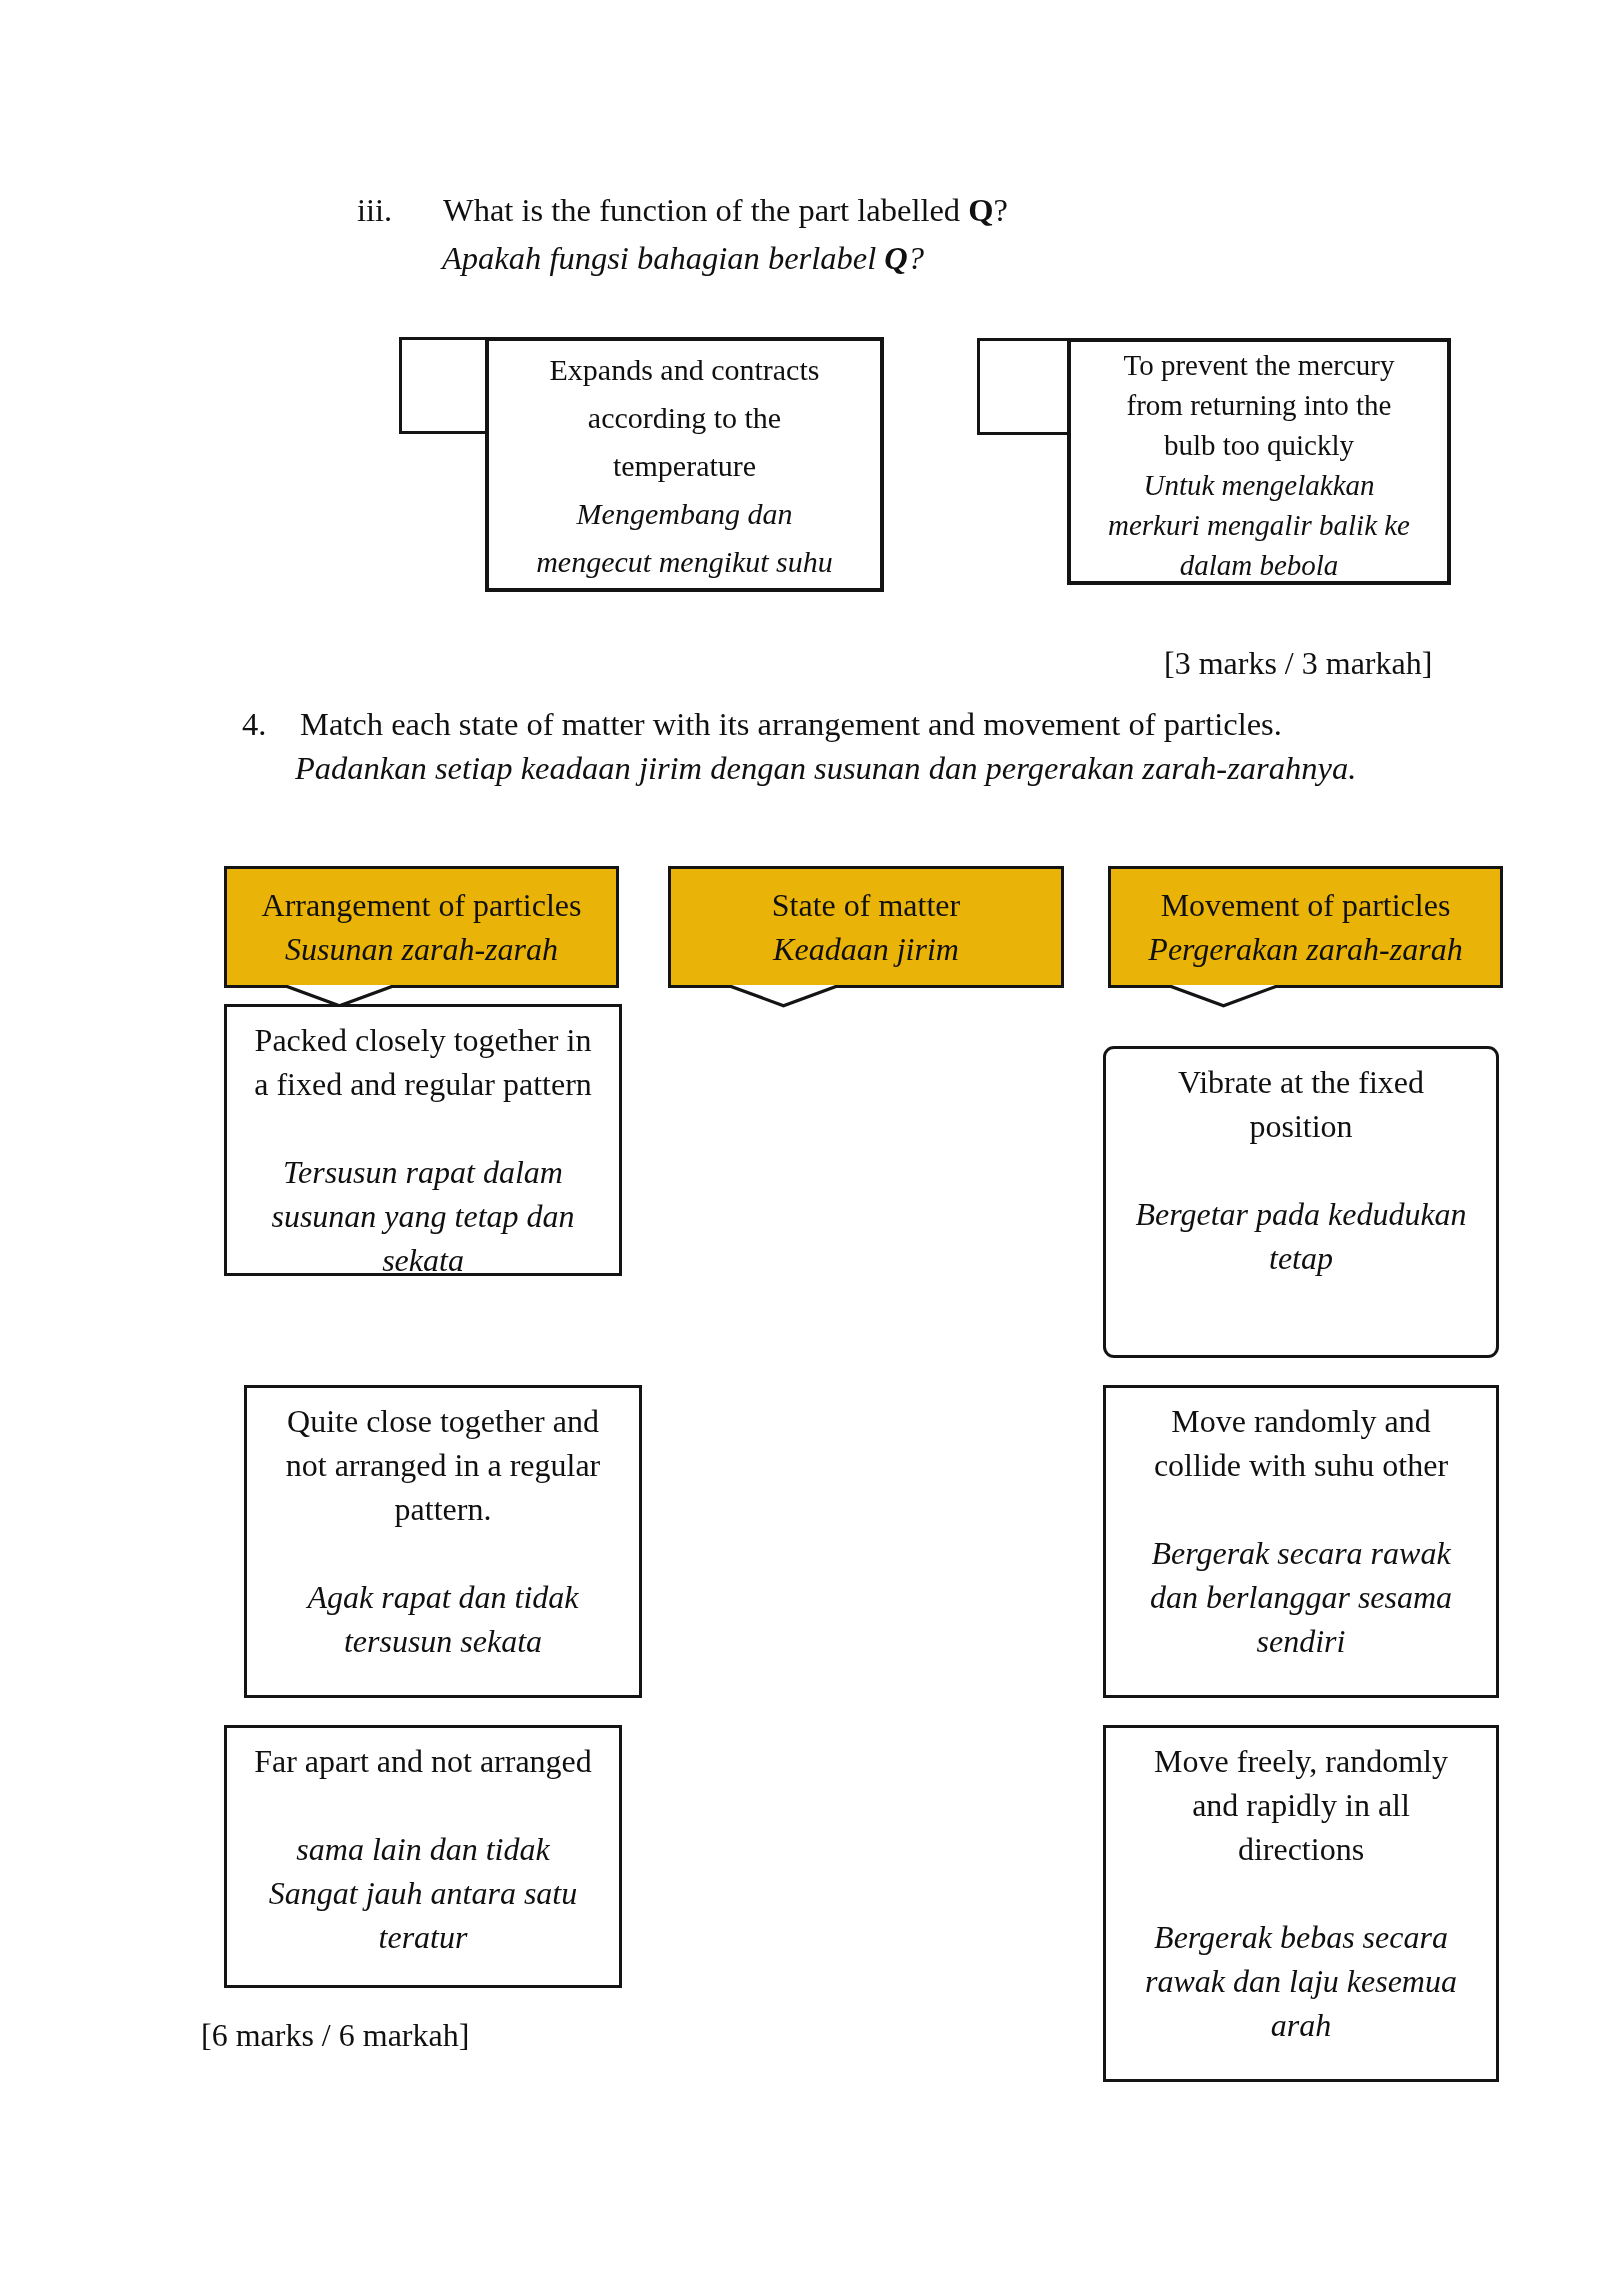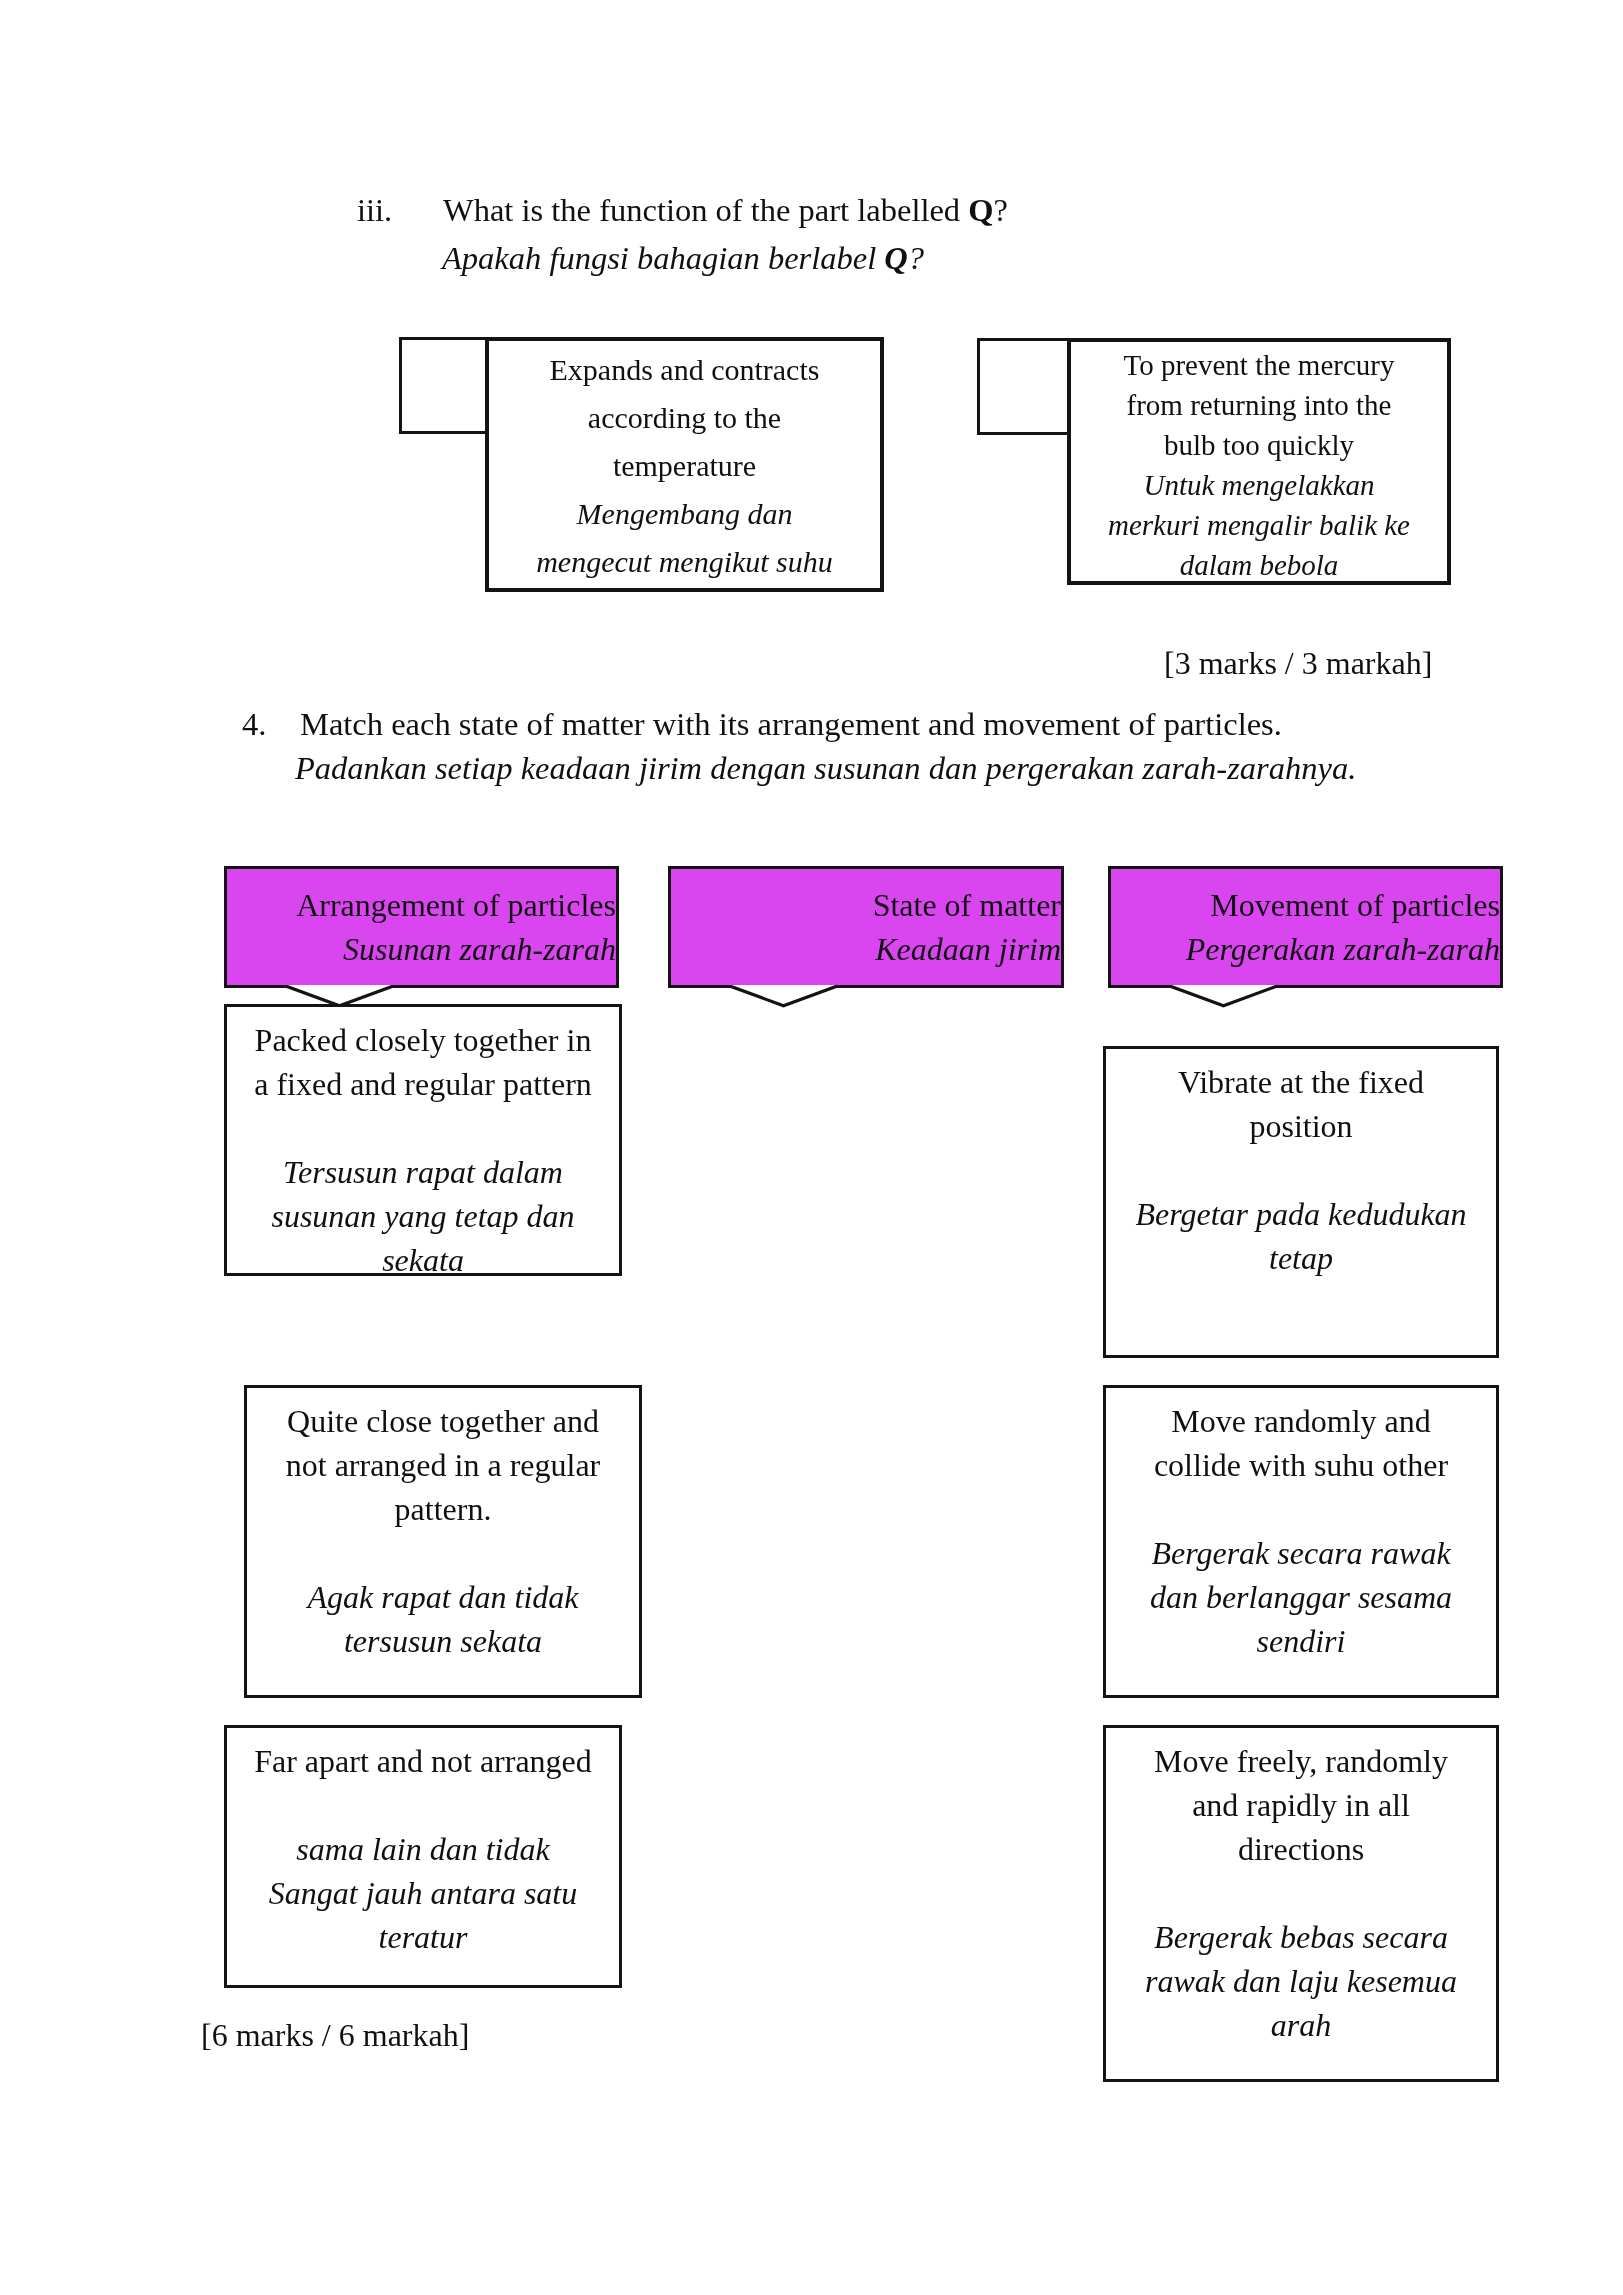--- a/index.html
+++ b/index.html
@@ -21,22 +21,22 @@
   }
   .opt-box {
     position:absolute; box-sizing:border-box; background:#fff;
     border:4px solid #141414; text-align:center;
   }
   .opt-box .ln { white-space:nowrap; }
   .optA { font-size:30px; line-height:48px; padding-top:4.8px; }
   .optB { font-size:29px; line-height:40px; padding-top:3.2px; }
   
   .hdr-box {
-    position:absolute; box-sizing:border-box; background:#d946ef;
-    border:3.2px solid #141414; text-align:right;
+    position:absolute; box-sizing:border-box; background:#eab308;
+    border:3.2px solid #141414; text-align:center;
     display:flex; flex-direction:column; justify-content:center;
     font-size:32px; line-height:44px;
   }
   .tail { position:absolute; top:100%; left:57px; }
   
   .cell {
     position:absolute; box-sizing:border-box; background:#fff;
     border:3.2px solid #141414; text-align:center;
     font-size:32px; line-height:44px; padding-top:11px;
   }
@@ -111,21 +111,21 @@
 
   <div class="cell" style="left:224px; top:1004px; width:398px; height:272px;">
     <div class="ln">Packed closely together in</div>
     <div class="ln">a fixed and regular pattern</div>
     <div class="spacer"></div>
     <div class="ln ital">Tersusun rapat dalam</div>
     <div class="ln ital">susunan yang tetap dan</div>
     <div class="ln ital">sekata</div>
   </div>
 
-  <div class="cell" style="left:1103px; top:1046px; width:396px; height:312px;">
+  <div class="cell" style="left:1103px; top:1046px; width:396px; height:312px;border-radius:11px;">
     <div class="ln">Vibrate at the fixed</div>
     <div class="ln">position</div>
     <div class="spacer"></div>
     <div class="ln ital">Bergetar pada kedudukan</div>
     <div class="ln ital">tetap</div>
   </div>
 
   <div class="cell" style="left:224px; top:1385px; width:398px; height:313px;margin-left:20px;">
     <div class="ln">Quite close together and</div>
     <div class="ln">not arranged in a regular</div>

